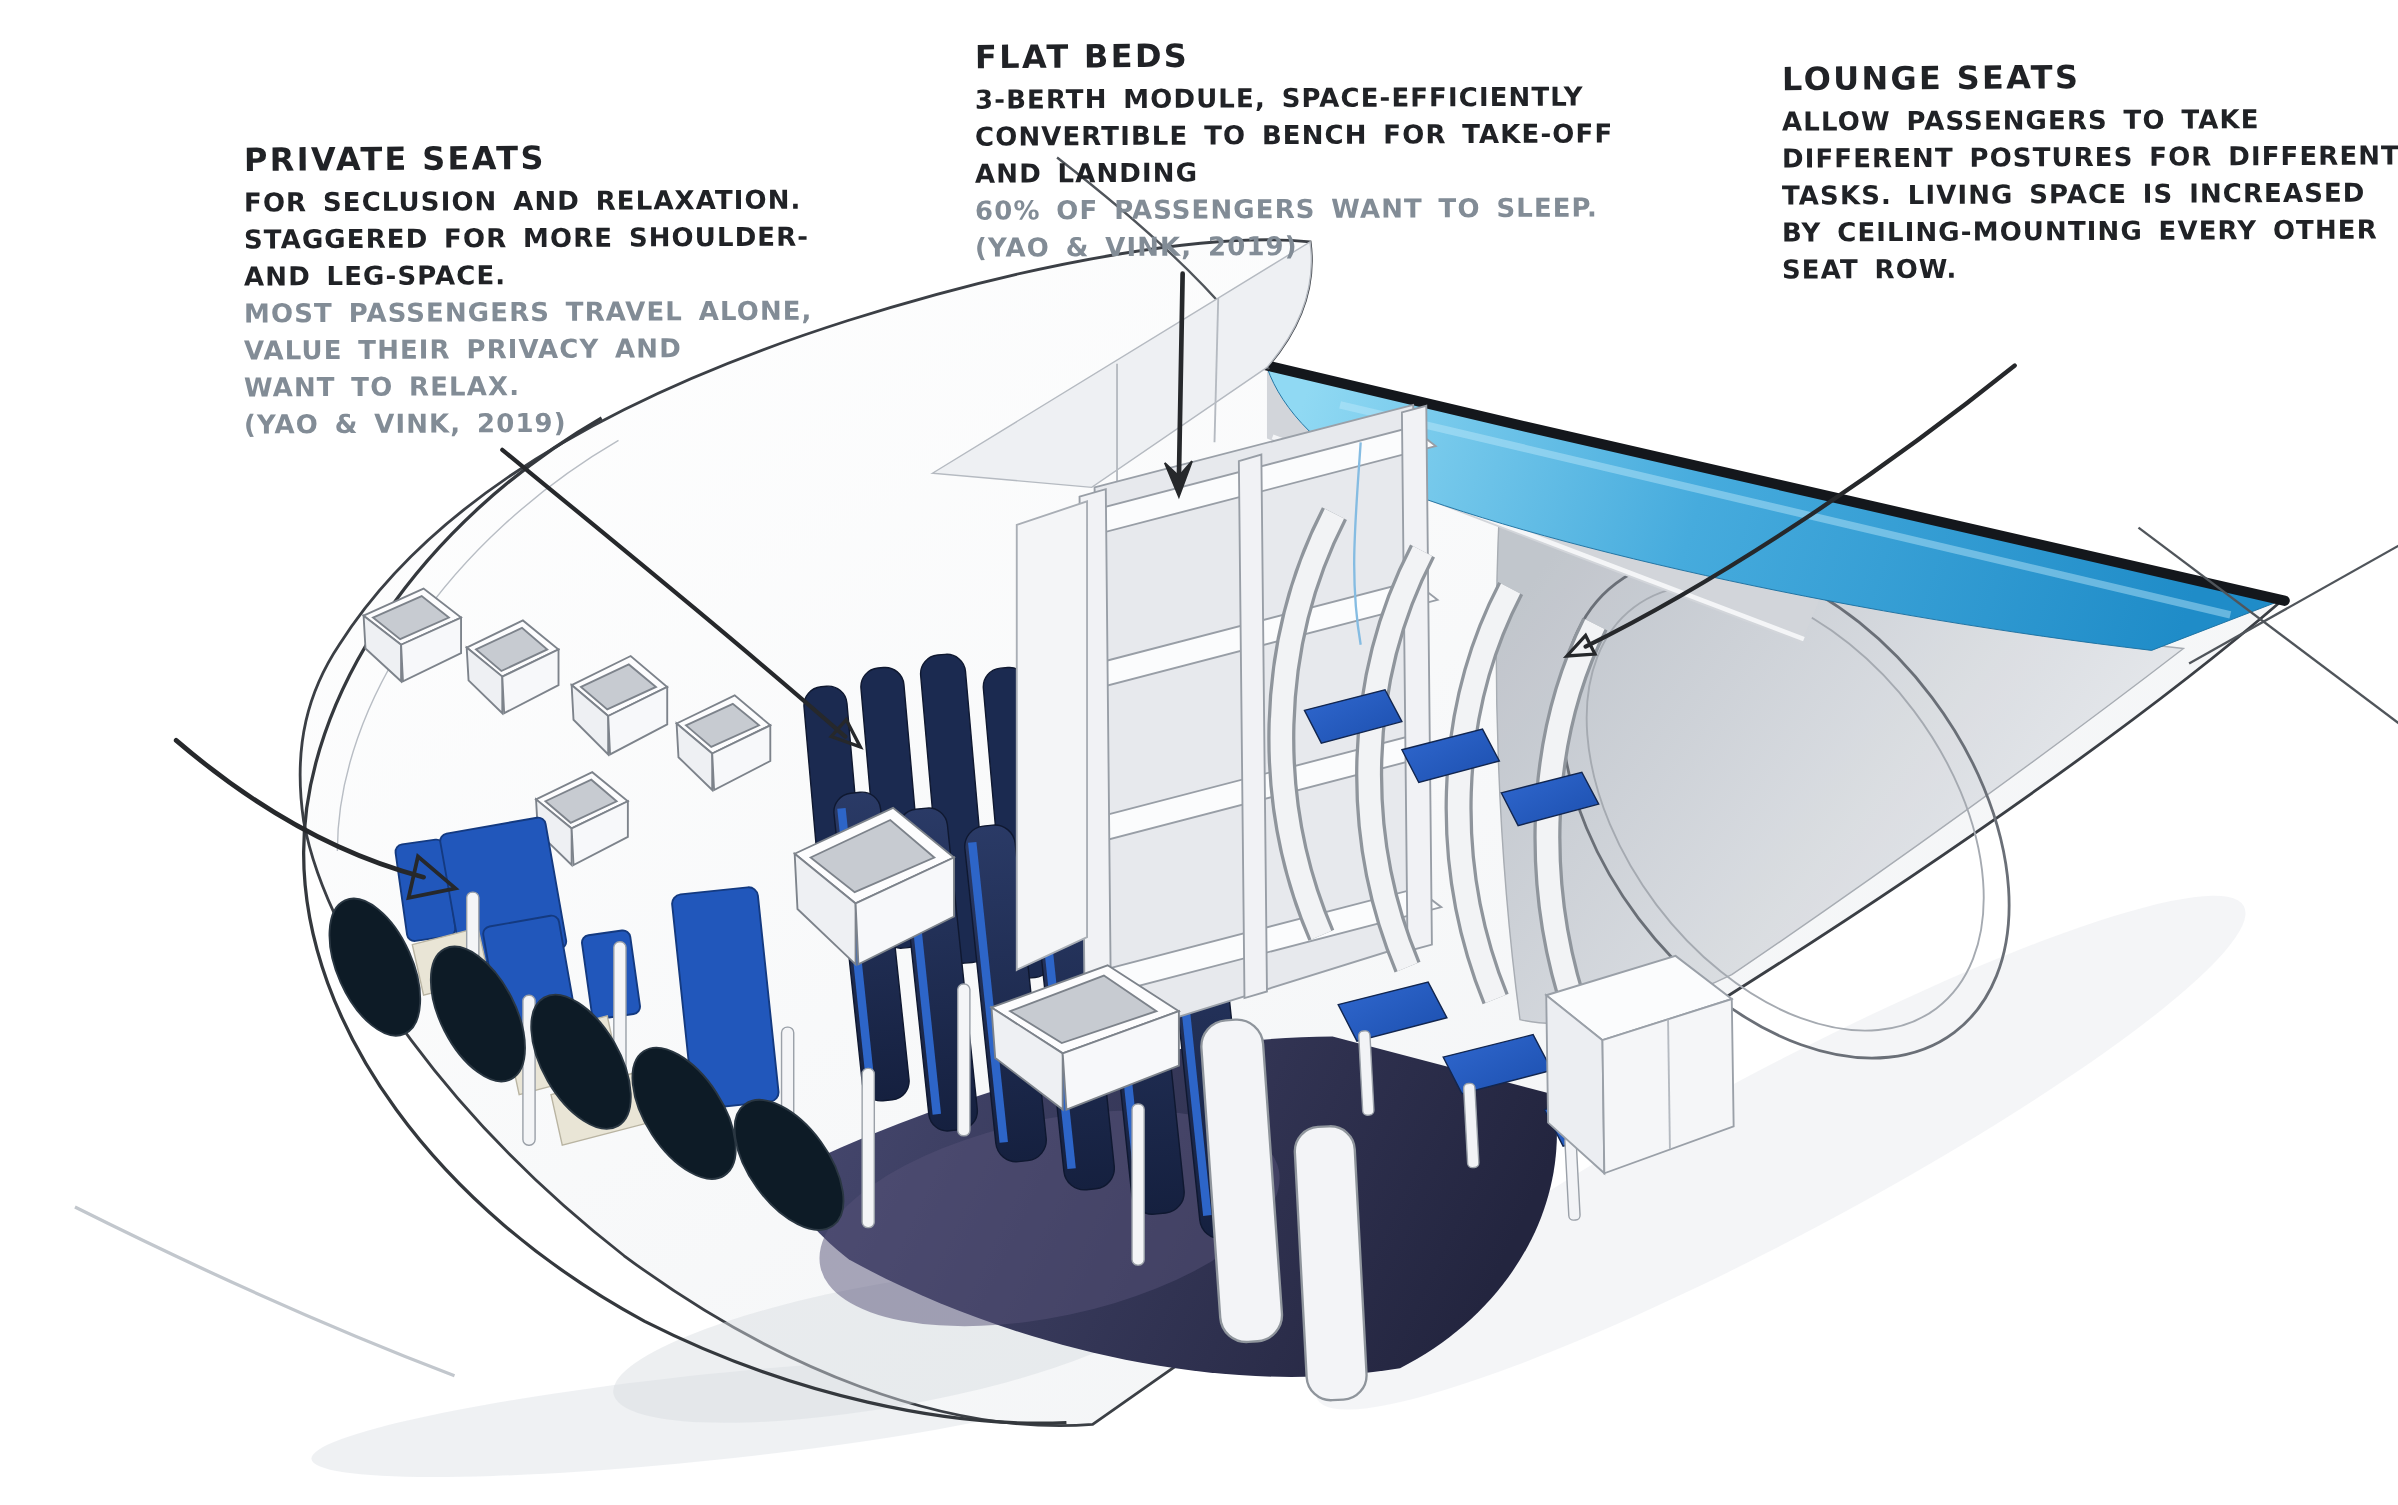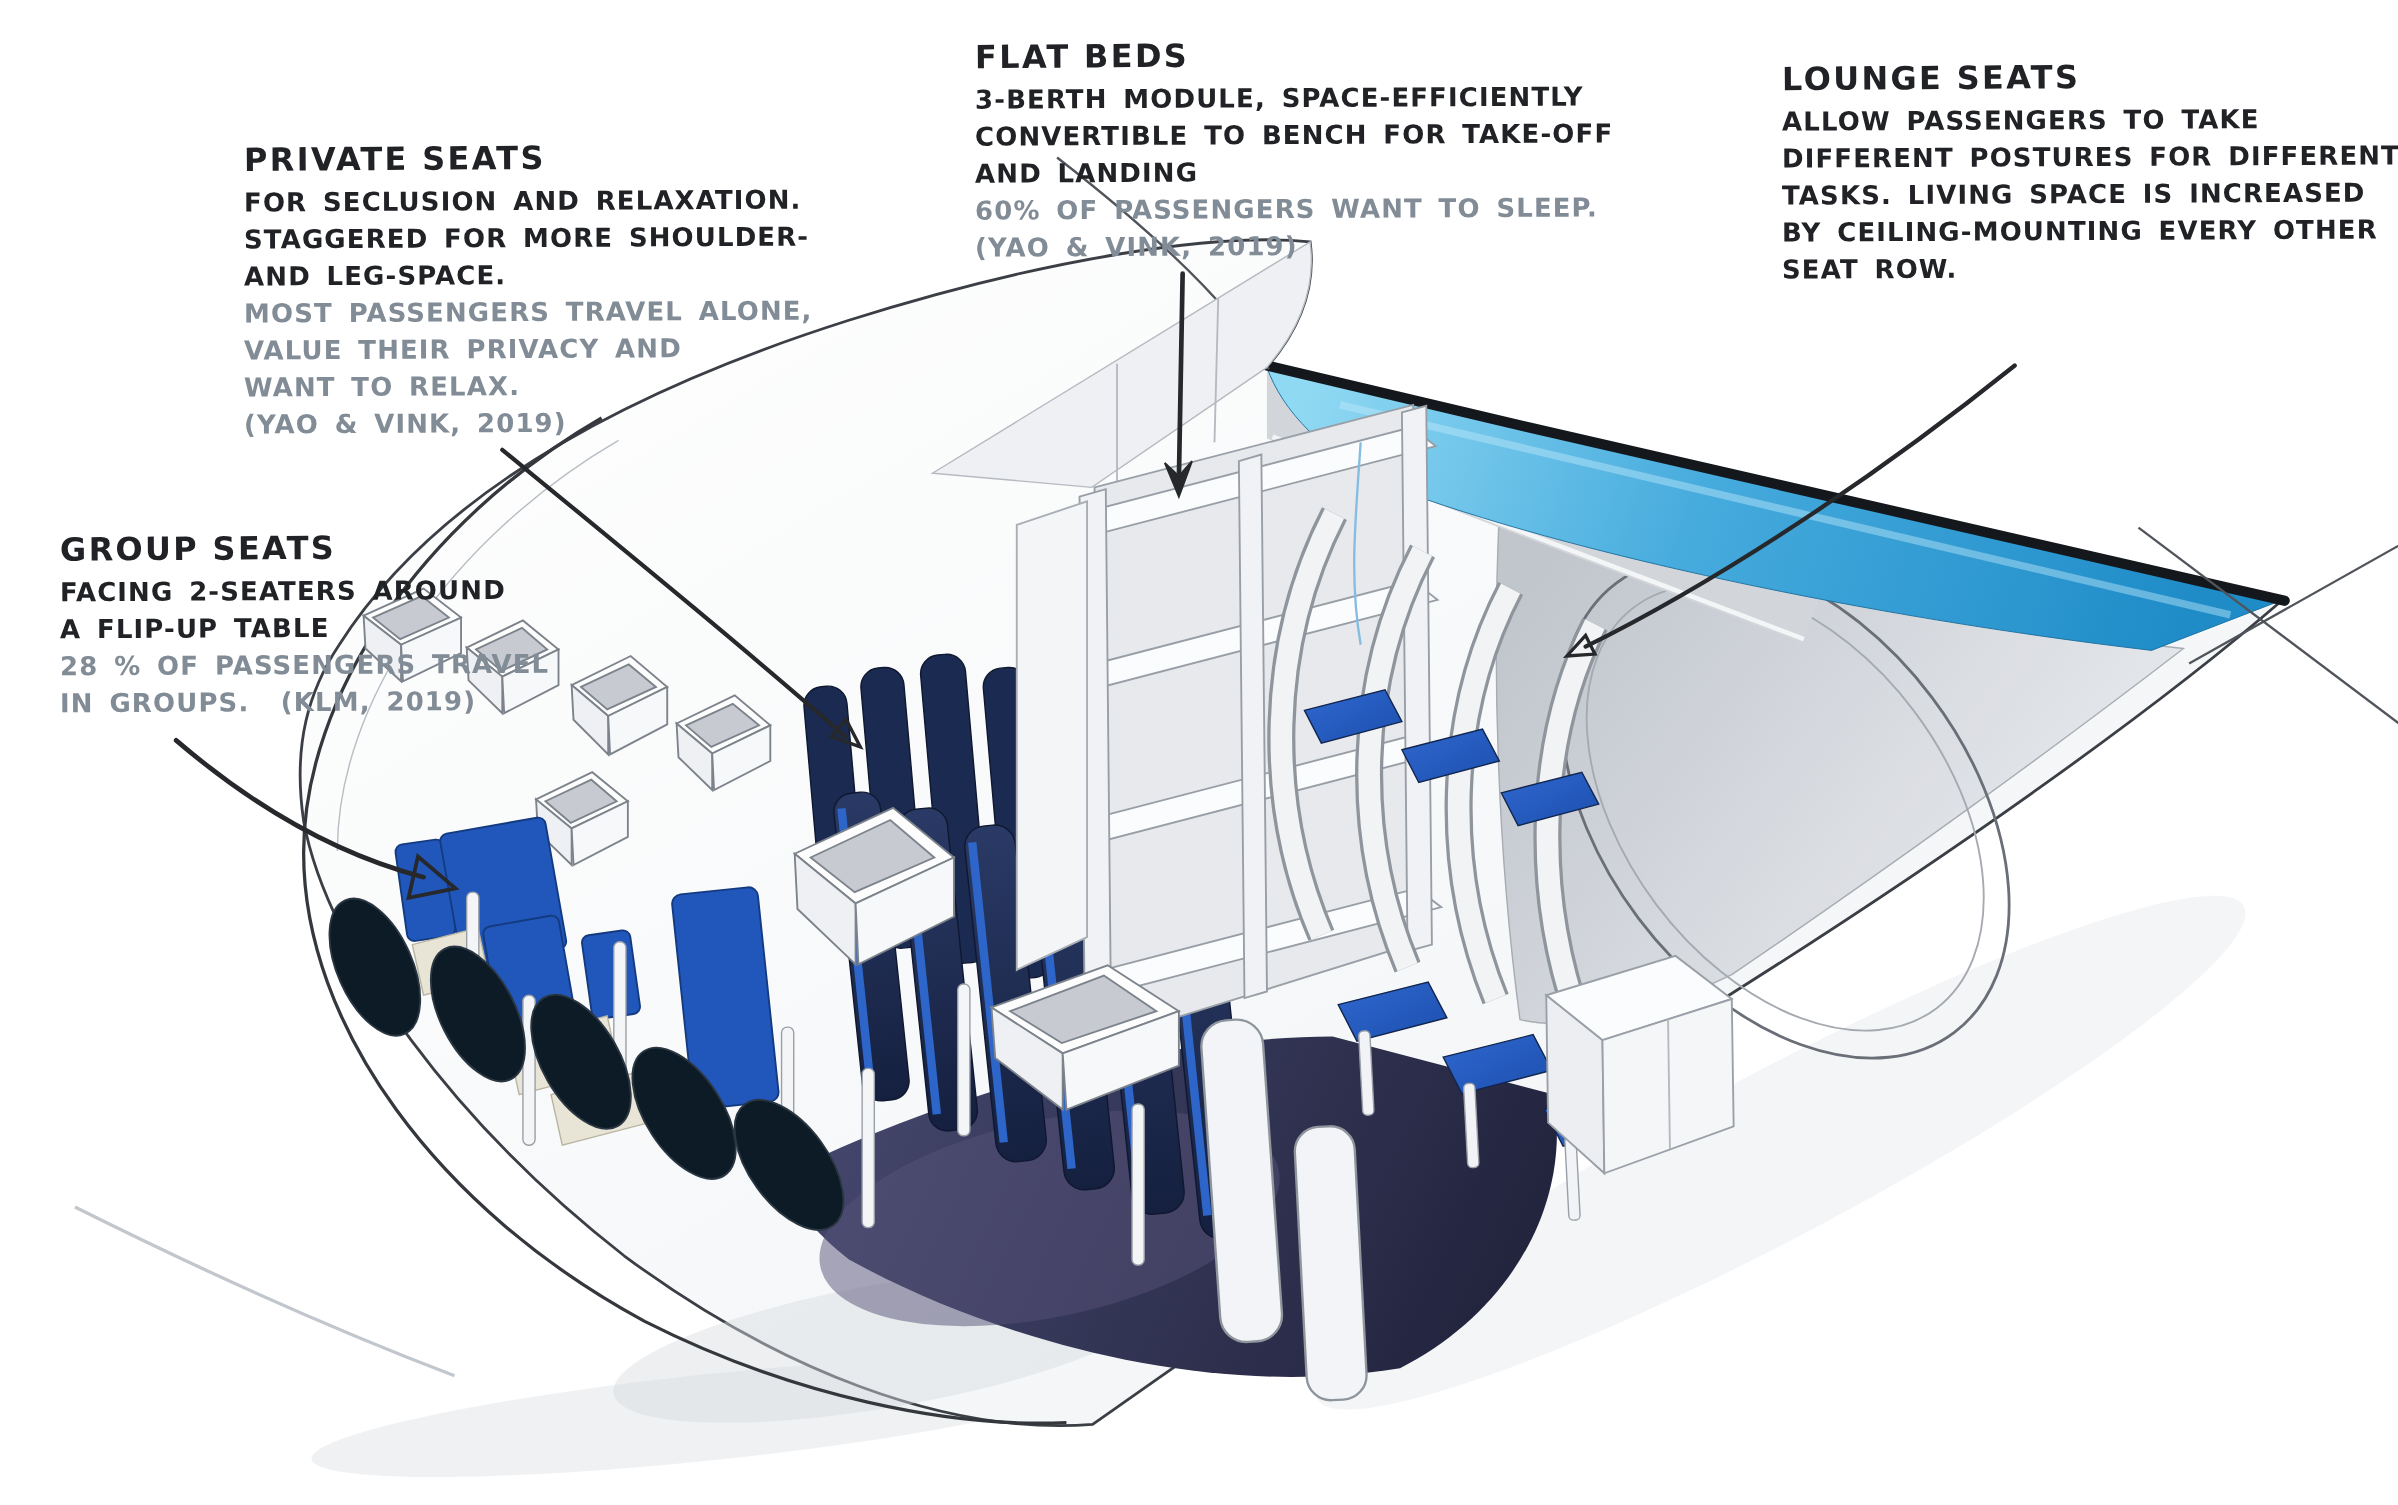--- a/index.html
+++ b/index.html
@@ -310,22 +310,15 @@
 
   <div class="note" style="left:1782px; top:58px;">
     <div class="note-title">LOUNGE SEATS</div>
     <div class="note-line">ALLOW PASSENGERS TO TAKE</div>
     <div class="note-line">DIFFERENT POSTURES FOR DIFFERENT</div>
     <div class="note-line">TASKS. LIVING SPACE IS INCREASED</div>
     <div class="note-line">BY CEILING-MOUNTING EVERY OTHER</div>
     <div class="note-line">SEAT ROW.</div>
   </div>
 
-  <div class="note" style="left:60px; top:529px;">
-    <div class="note-title">GROUP SEATS</div>
-    <div class="note-line">FACING 2-SEATERS AROUND</div>
-    <div class="note-line">A FLIP-UP TABLE</div>
-    <div class="note-line cite">28 % OF PASSENGERS TRAVEL</div>
-    <div class="note-line cite">IN GROUPS.  (KLM, 2019)</div>
-  </div>
 
 </div>
 
 
 </body></html>

